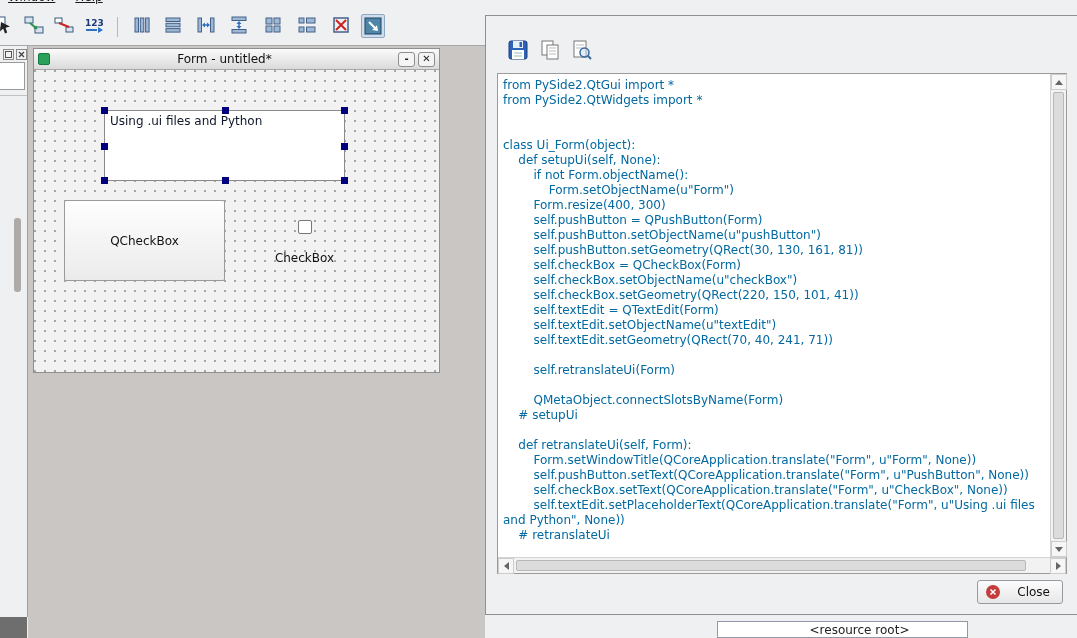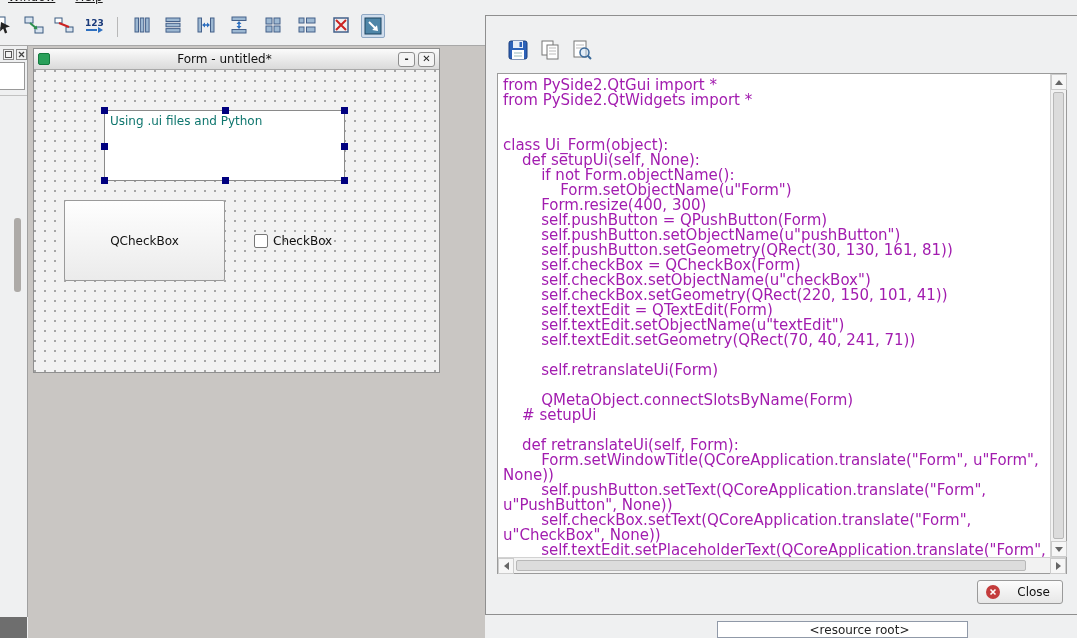--- a/index.html
+++ b/index.html
@@ -32,37 +32,37 @@
   
   .form-window { left:33px; top:48px; width:407px; height:325px; background:#f2f2f2; border:1px solid #8f8f8f; z-index:2; }
   .fw-titlebar { height:21px; background:linear-gradient(#fbfbfb,#dadada); border-bottom:1px solid #a8a8a8; display:flex; align-items:center; padding:0 4px; }
   .fw-icon { width:12px; height:12px; background:#2aa05a; border:1px solid #147a3e; border-radius:2px; margin-right:4px; flex:none; }
   .fw-title { flex:1; text-align:center; font-size:12px; color:#111; }
   .fw-btn { width:17px; height:15px; border:1px solid #8d8d8d; border-radius:3px; background:#f4f4f4; font-size:10px; line-height:12px; text-align:center; margin-left:3px; font-weight:bold; color:#222; }
   .fw-canvas { position:relative; width:100%; height:calc(100% - 21px); background-color:#f2f2f2;
                background-image:radial-gradient(circle,#a5a5a5 0.9px,transparent 1.05px);
                background-size:10px 10px; background-position:6px 6px; }
 
-  .textedit { position:absolute; left:70px; top:40px; width:241px; height:71px; background:#fff; border:1px solid #8a8a8a; padding:3px 5px; color:#0f766e; }
+  .textedit { position:absolute; left:70px; top:40px; width:241px; height:71px; background:#fff; border:1px solid #8a8a8a; padding:3px 5px; color:#0f172a; }
   .handle { position:absolute; width:7px; height:7px; background:#00007f; z-index:4; }
   .h-tl{left:-4px;top:-4px;} .h-tm{left:calc(50% - 3px);top:-4px;} .h-tr{right:-4px;top:-4px;}
   .h-ml{left:-4px;top:calc(50% - 3px);} .h-mr{right:-4px;top:calc(50% - 3px);}
   .h-bl{left:-4px;bottom:-4px;} .h-bm{left:calc(50% - 3px);bottom:-4px;} .h-br{right:-4px;bottom:-4px;}
 
   .pushbutton { position:absolute; left:30px; top:130px; width:161px; height:81px; background:linear-gradient(#fefefe,#ebebeb); border:1px solid #9a9a9a; border-radius:2px; display:flex; align-items:center; justify-content:center; color:#111; }
-  .checkbox-widget { position:absolute; left:220px; top:150px; width:101px; height:41px; display:flex; align-items:center; gap:5px; color:#111; }
+  .checkbox-widget { position:absolute; left:220px; top:150px; width:101px; height:41px; display:flex; align-items:center; gap:17px; color:#111;flex-direction:column; }
   .cb-box { width:14px; height:14px; background:#fff; border:1px solid #777; border-radius:2px; flex:none; }
 
   
   .code-dialog { left:485px; top:15px; width:592px; height:600px; background:#eff0f1; border:1px solid #8f8f8f; border-right:none; z-index:5; }
   .dicon { position:absolute; top:22px; width:24px; height:24px; }
 
   .code-wrap { position:absolute; left:11px; top:57px; width:570px; height:501px; background:#fff; border:1px solid #9b9b9b; display:flex; flex-direction:column; }
   .code-main { flex:1; display:flex; min-height:0; }
-  .code-text { flex:1; overflow:hidden; padding:4px 2px 0 5px; font-size:15px; line-height:15px; color:#a21caf; }
+  .code-text { flex:1; overflow:hidden; padding:4px 2px 0 5px; font-size:12px; line-height:15px; color:#0369a1; }
   .code-line { white-space:pre-wrap; word-wrap:break-word; min-height:15px; }
   .vscroll { width:16px; border-left:1px solid #d2d2d2; background:#f2f2f2; display:flex; flex-direction:column; }
   .hscroll { height:16px; border-top:1px solid #d2d2d2; background:#f2f2f2; display:flex; }
   .sbtn { flex:none; width:16px; height:16px; background:#f6f6f6; border:1px solid #cccccc; display:flex; align-items:center; justify-content:center; }
   .vtrack { flex:1; position:relative; }
   .vthumb { position:absolute; left:2px; right:2px; top:2px; bottom:2px; background:#dcdcdc; border:1px solid #b8b8b8; border-radius:2px; }
   .htrack { flex:1; position:relative; }
   .hthumb { position:absolute; top:2px; bottom:2px; left:2px; right:24px; background:#dcdcdc; border:1px solid #b8b8b8; border-radius:2px; }
   .tri-up{width:0;height:0;border-left:4px solid transparent;border-right:4px solid transparent;border-bottom:5px solid #666;}
   .tri-down{width:0;height:0;border-left:4px solid transparent;border-right:4px solid transparent;border-top:5px solid #666;}

